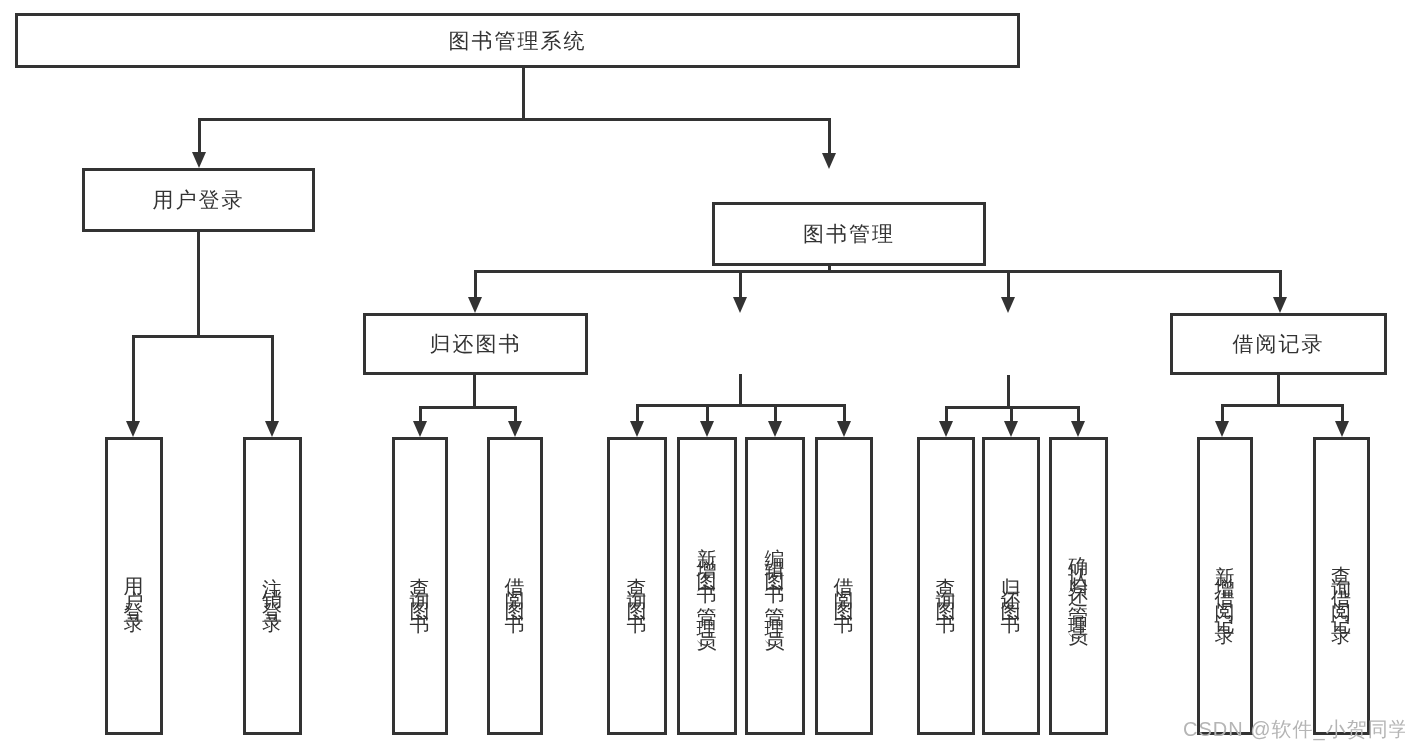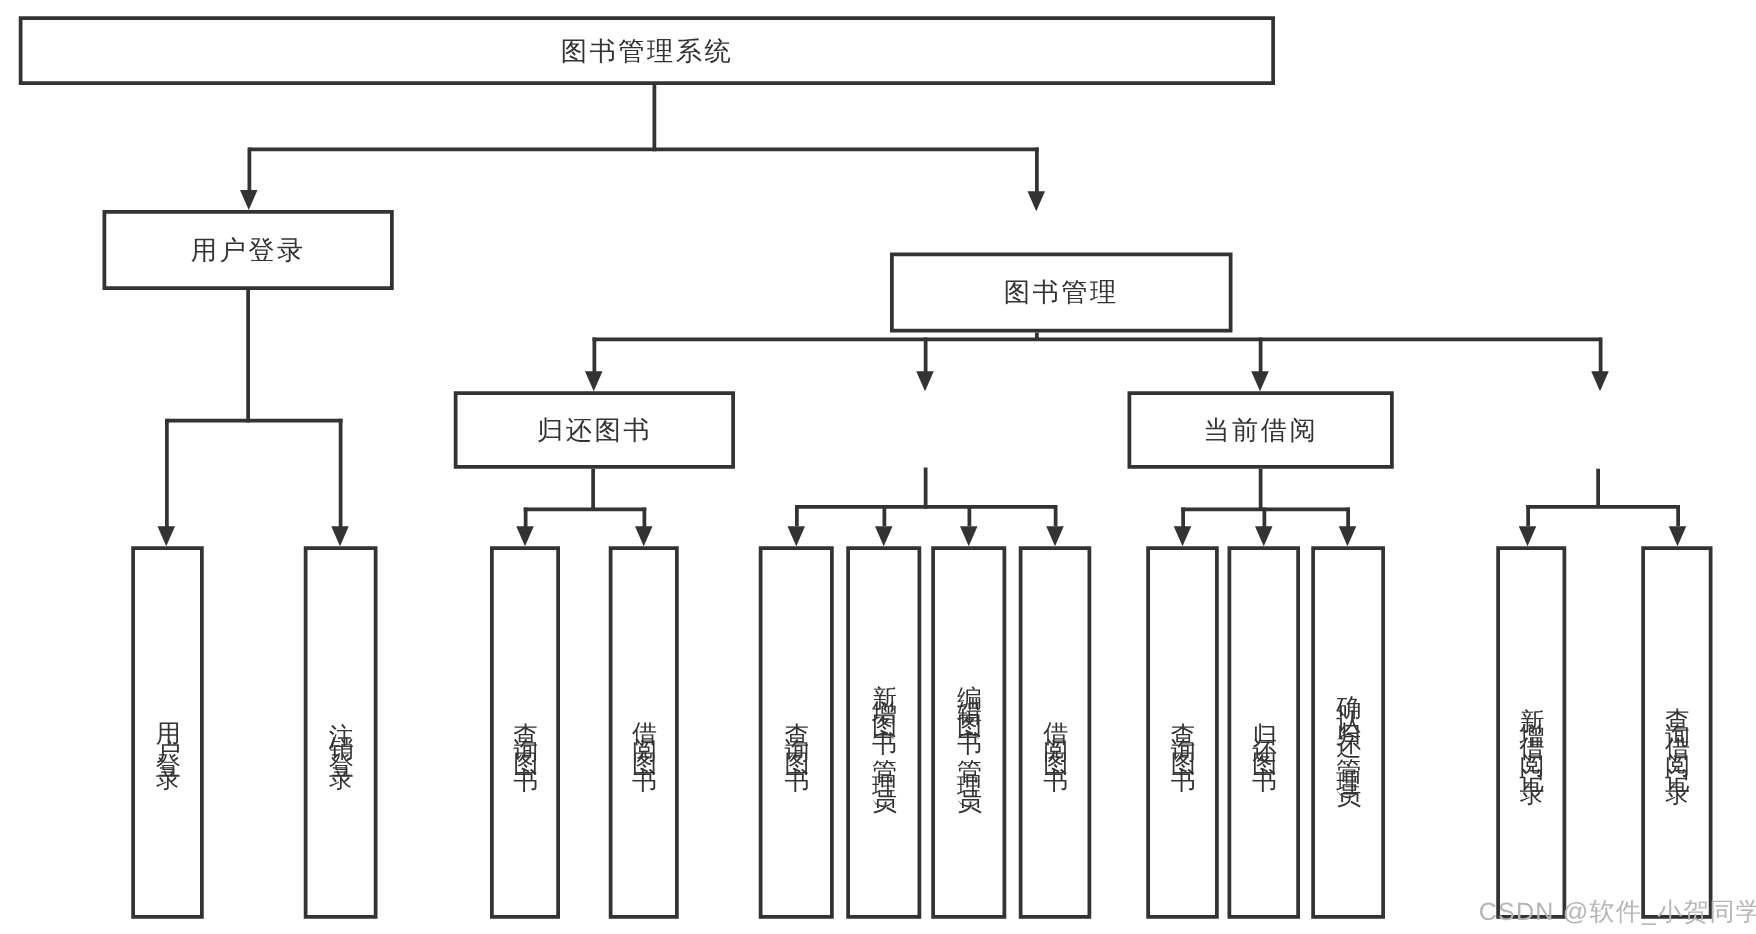--- a/index.html
+++ b/index.html
@@ -31,22 +31,22 @@
   <div class="box" style="left:82px;top:168px;width:233px;height:64px;">
     <span class="hlabel">用户登录</span>
   </div>
   <div class="box" style="left:712px;top:169px;width:274px;height:64px;margin-top:33px;">
     <span class="hlabel">图书管理</span>
   </div>
 
   <div class="box" style="left:363px;top:313px;width:225px;height:62px;">
     <span class="hlabel">归还图书</span>
   </div>
-  <div class="box" style="left:902px;top:313px;width:213px;height:62px;">
-    <span class="hlabel">当前借阅</span>
+  <div class="box" style="left:1170px;top:313px;width:217px;height:62px;">
+    <span class="hlabel">借阅记录</span>
   </div>
 
   <div class="vbox" style="left:105px;top:437px;width:58px;height:298px;">
     <span class="vtext">用户登录</span>
   </div>
   <div class="vbox" style="left:243px;top:437px;width:59px;height:298px;">
     <span class="vtext">注销登录</span>
   </div>
 
   <div class="vbox" style="left:392px;top:437px;width:56px;height:298px;">

